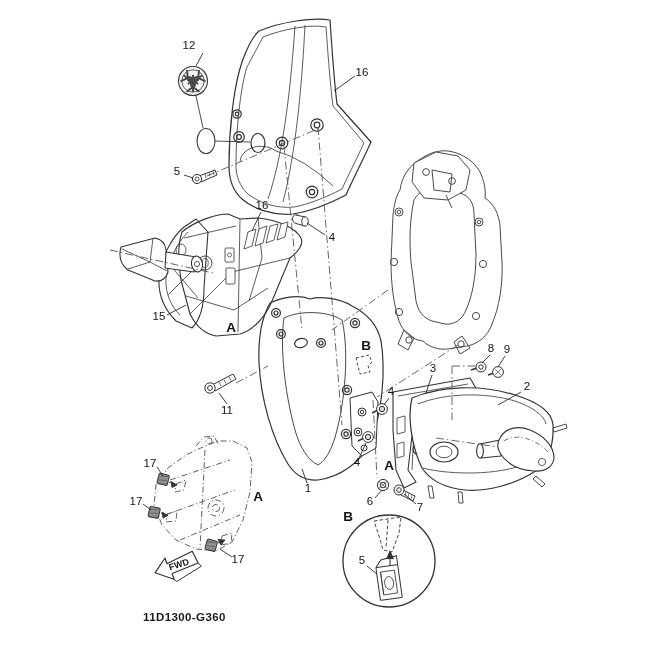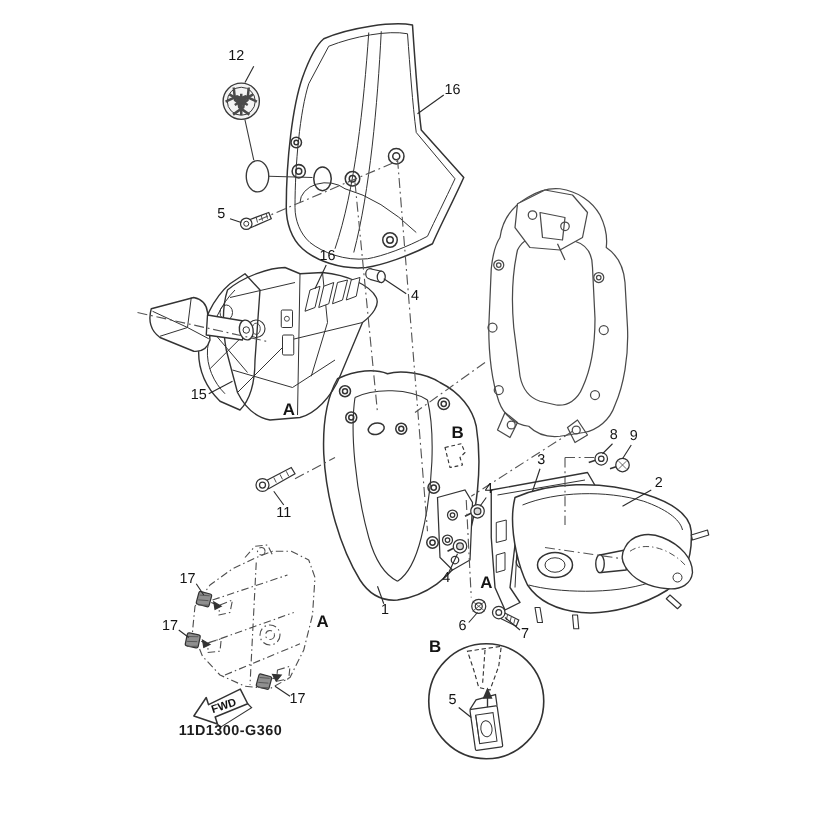--- a/index.html
+++ b/index.html
@@ -3,21 +3,21 @@
 <meta charset="utf-8">
 <style>
   html,body{margin:0;padding:0;background:#fff;}
   .stage{position:relative;width:650px;height:650px;background:#fff;overflow:hidden;
          font-family:"Liberation Sans",sans-serif;}
   .stage svg{position:absolute;left:0;top:0;}
   .m{position:absolute;transform:translate(-50%,-50%);font:11.5px "Liberation Sans",sans-serif;
      color:#141414;white-space:nowrap;line-height:1;}
   .mb{font-weight:bold;font-size:13.5px;}
   .code{position:absolute;font:600 11.5px "Liberation Sans",sans-serif;color:#1c1c1c;
-        letter-spacing:.4px;white-space:nowrap;}
+        letter-spacing:.4px;white-space:nowrap;margin-top:32px;}
 </style>
 </head>
 <body>
 
 <div class="stage">
 
 <svg width="650" height="650" viewBox="0 0 650 650">
 
   <g fill="none" stroke="#333" stroke-width="1.2" stroke-linejoin="round">
     <path d="M259,31 C280,22 314,17 330,20 C332,50 334,80 337,104 L371,142 C362,162 352,181 346,195 C327,205 306,212 293,214 C272,216 252,208 242,199 C233,191 229,178 229,166 C229,128 234,85 242,62 C247,48 252,37 259,31 Z"></path>

